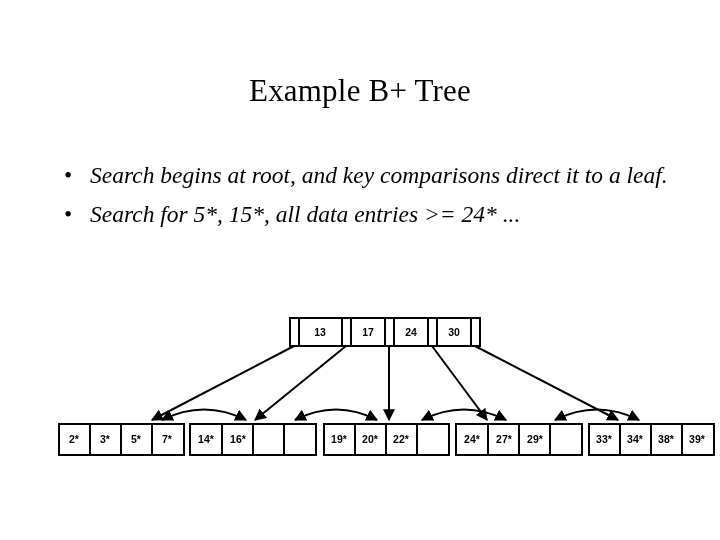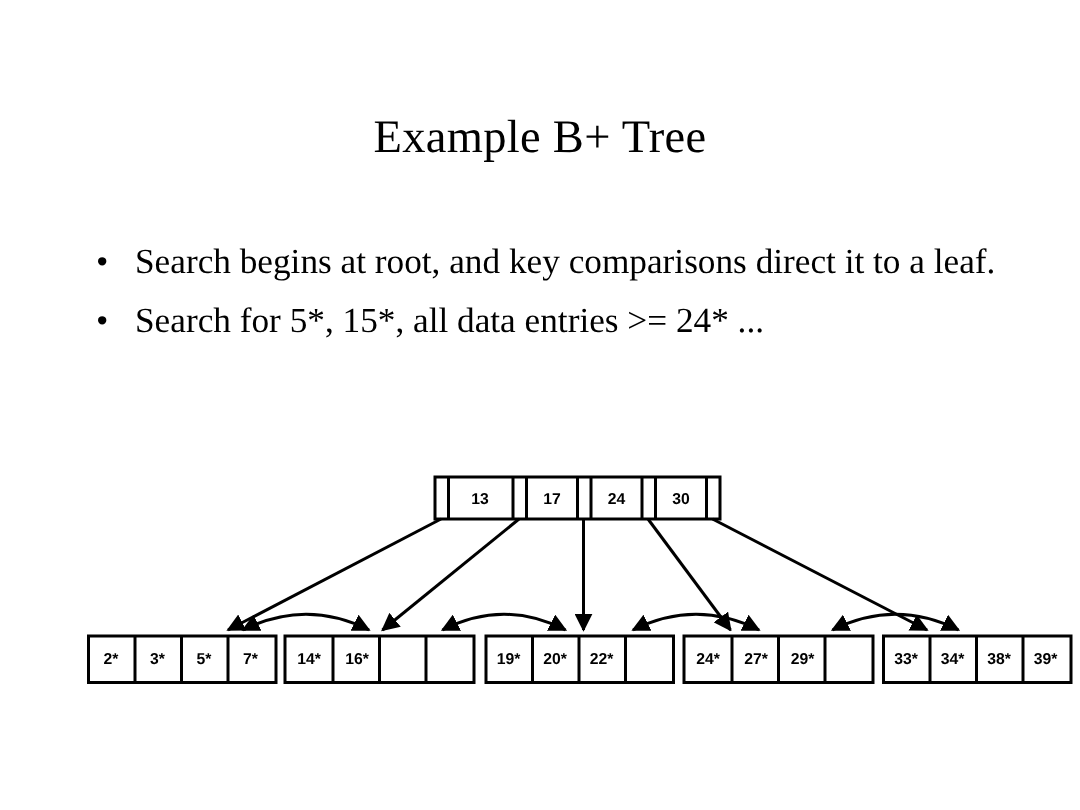--- a/index.html
+++ b/index.html
@@ -48,20 +48,21 @@
   }
   .bullet-dot {
     position: absolute;
     left: 8px;
     top: 0;
     font-size: 23.5px;
     line-height: 30px;
   }
   .bullet-text {
     display: block;
+    font-style: italic;
   }
   .tree-area {
     position: absolute;
     left: 0;
     top: 300px;
     width: 720px;
     height: 180px;
     padding-left: 32px;
   }
   svg.tree-svg {

